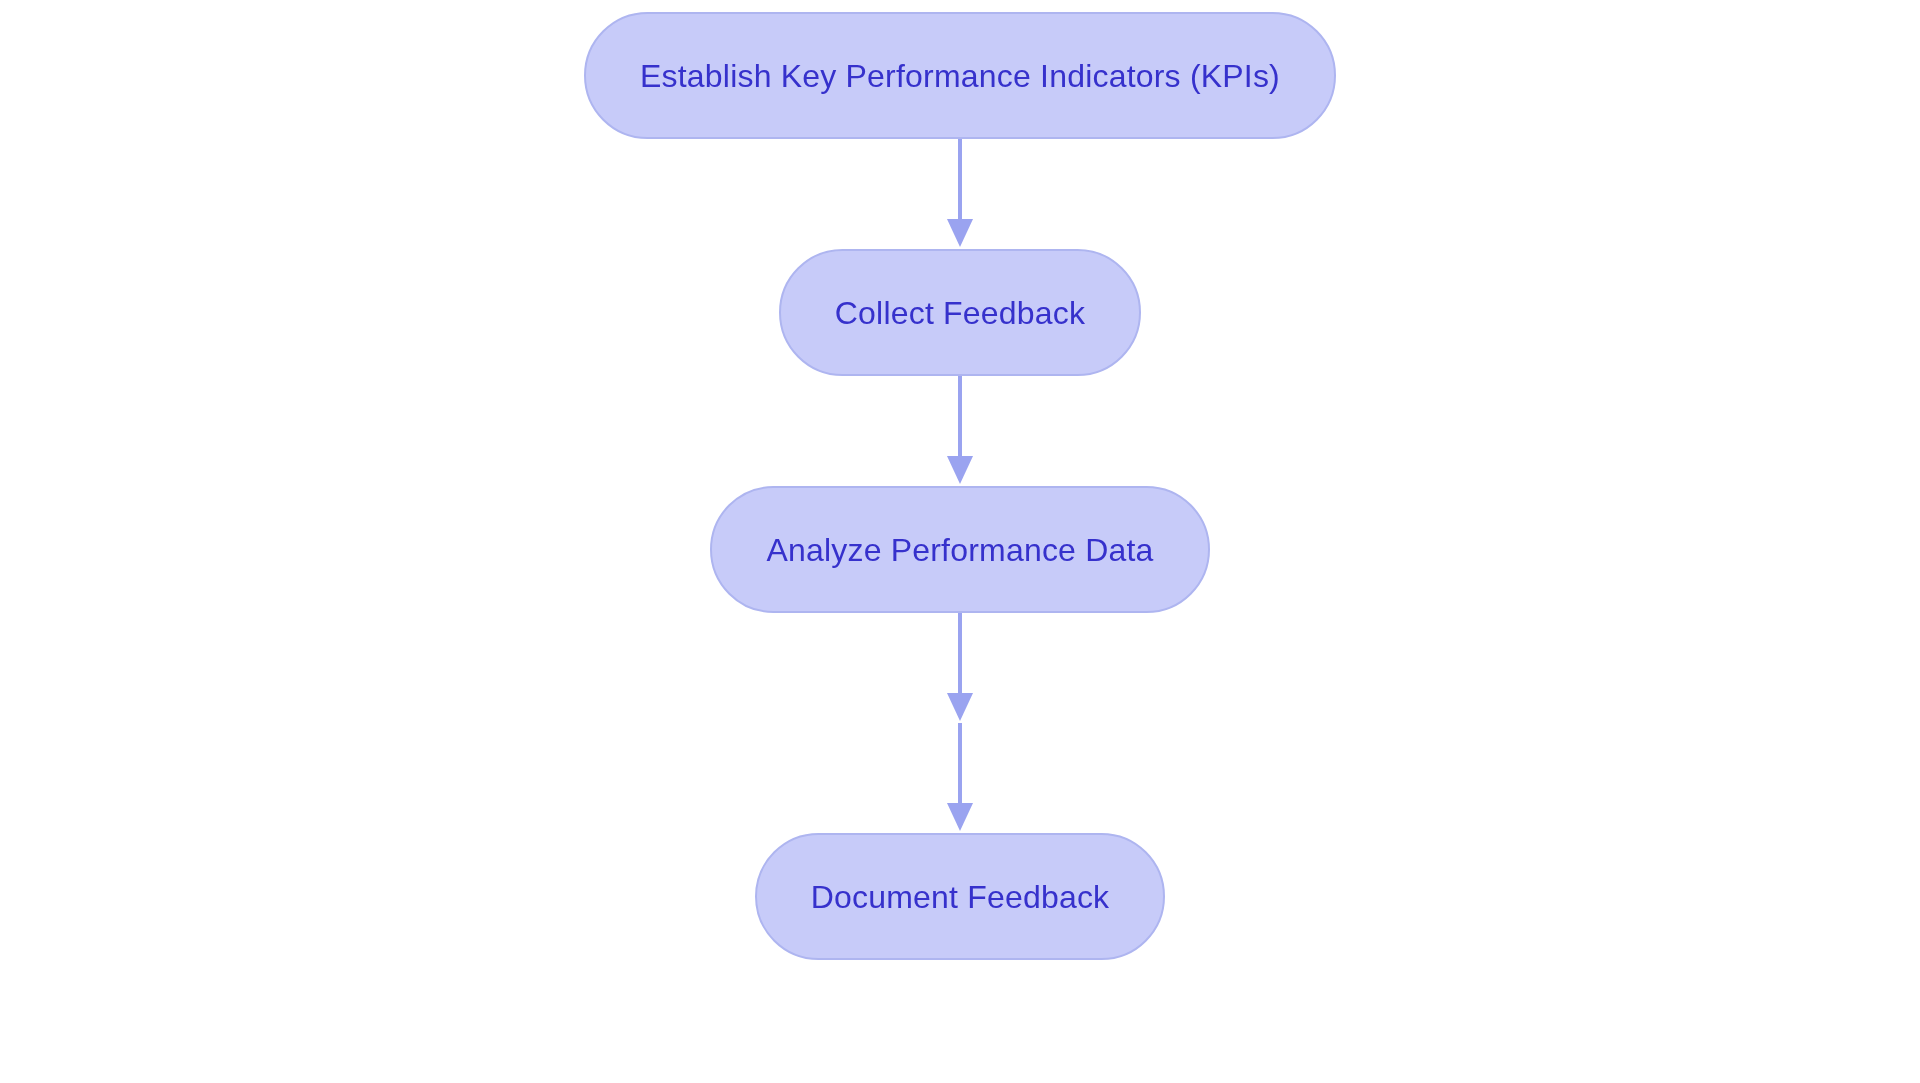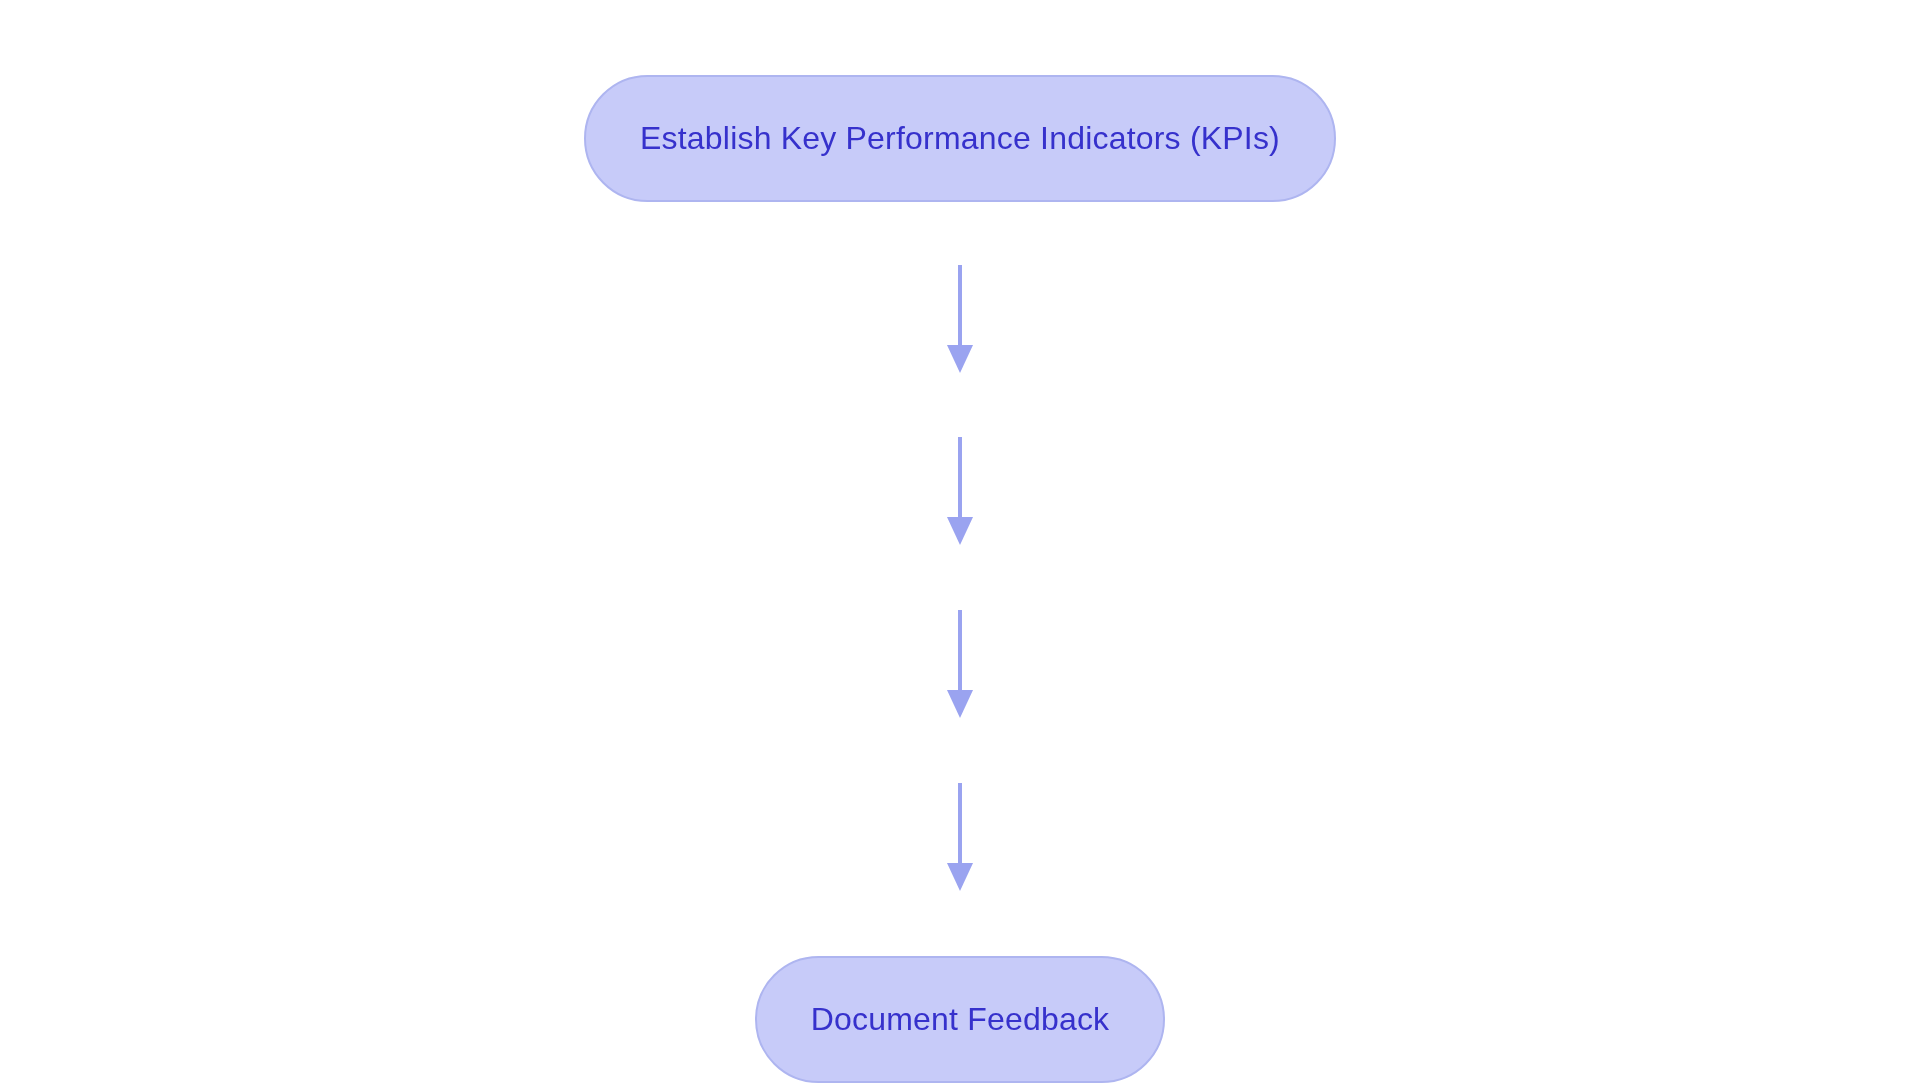--- a/index.html
+++ b/index.html
@@ -16,21 +16,21 @@
   }
 
   #flowchart-canvas {
     position: relative;
     width: 1920px;
     height: 1083px;
     background: #ffffff;
     display: flex;
     flex-direction: column;
     align-items: center;
-    justify-content: space-between;
+    justify-content: flex-start;
   }
 
   .node {
     box-sizing: border-box;
     height: 127px;
     border-radius: 64px;
     background: #c7cbf9;
     border: 2px solid #aeb5f0;
     display: flex;
     align-items: center;
@@ -75,28 +75,34 @@
     <span class="node-label">Establish Key Performance Indicators (KPIs)</span>
   </div>
 
   <div class="connector">
     <svg viewBox="0 0 40 110" xmlns="http://www.w3.org/2000/svg" aria-hidden="true">
       <line x1="20" y1="0" x2="20" y2="86" stroke="#9aa3f0" stroke-width="4"></line>
       <polygon points="20,108 7,80 33,80" fill="#9aa3f0"></polygon>
     </svg>
   </div>
 
+  <div class="node">
+    <span class="node-label">Collect Feedback</span>
+  </div>
 
   <div class="connector">
     <svg viewBox="0 0 40 110" xmlns="http://www.w3.org/2000/svg" aria-hidden="true">
       <line x1="20" y1="0" x2="20" y2="86" stroke="#9aa3f0" stroke-width="4"></line>
       <polygon points="20,108 7,80 33,80" fill="#9aa3f0"></polygon>
     </svg>
   </div>
 
+  <div class="node">
+    <span class="node-label">Analyze Performance Data</span>
+  </div>
 
   <div class="connector">
     <svg viewBox="0 0 40 110" xmlns="http://www.w3.org/2000/svg" aria-hidden="true">
       <line x1="20" y1="0" x2="20" y2="86" stroke="#9aa3f0" stroke-width="4"></line>
       <polygon points="20,108 7,80 33,80" fill="#9aa3f0"></polygon>
     </svg>
   </div>
 
 
   <div class="connector">

